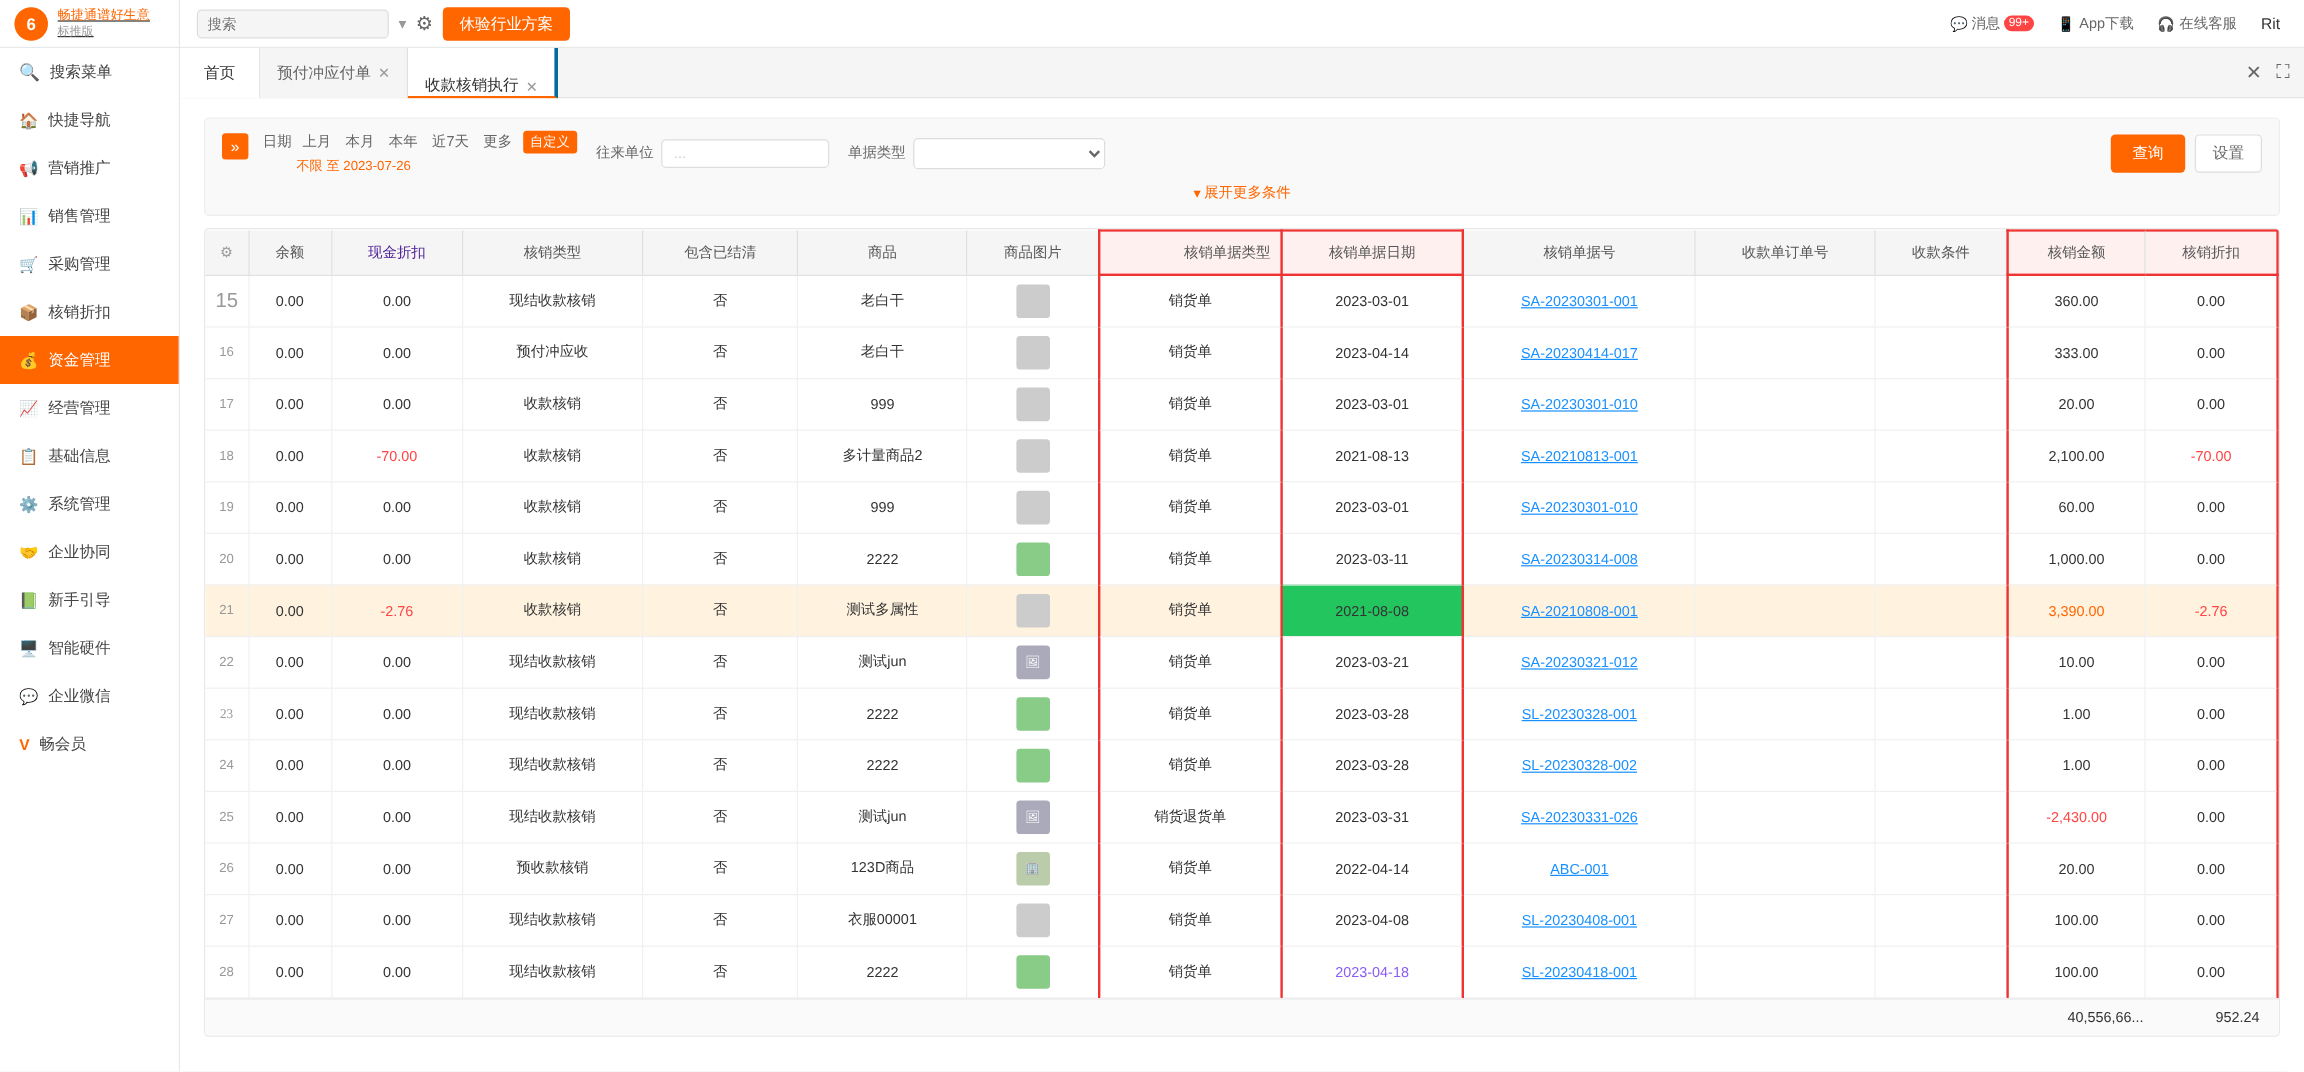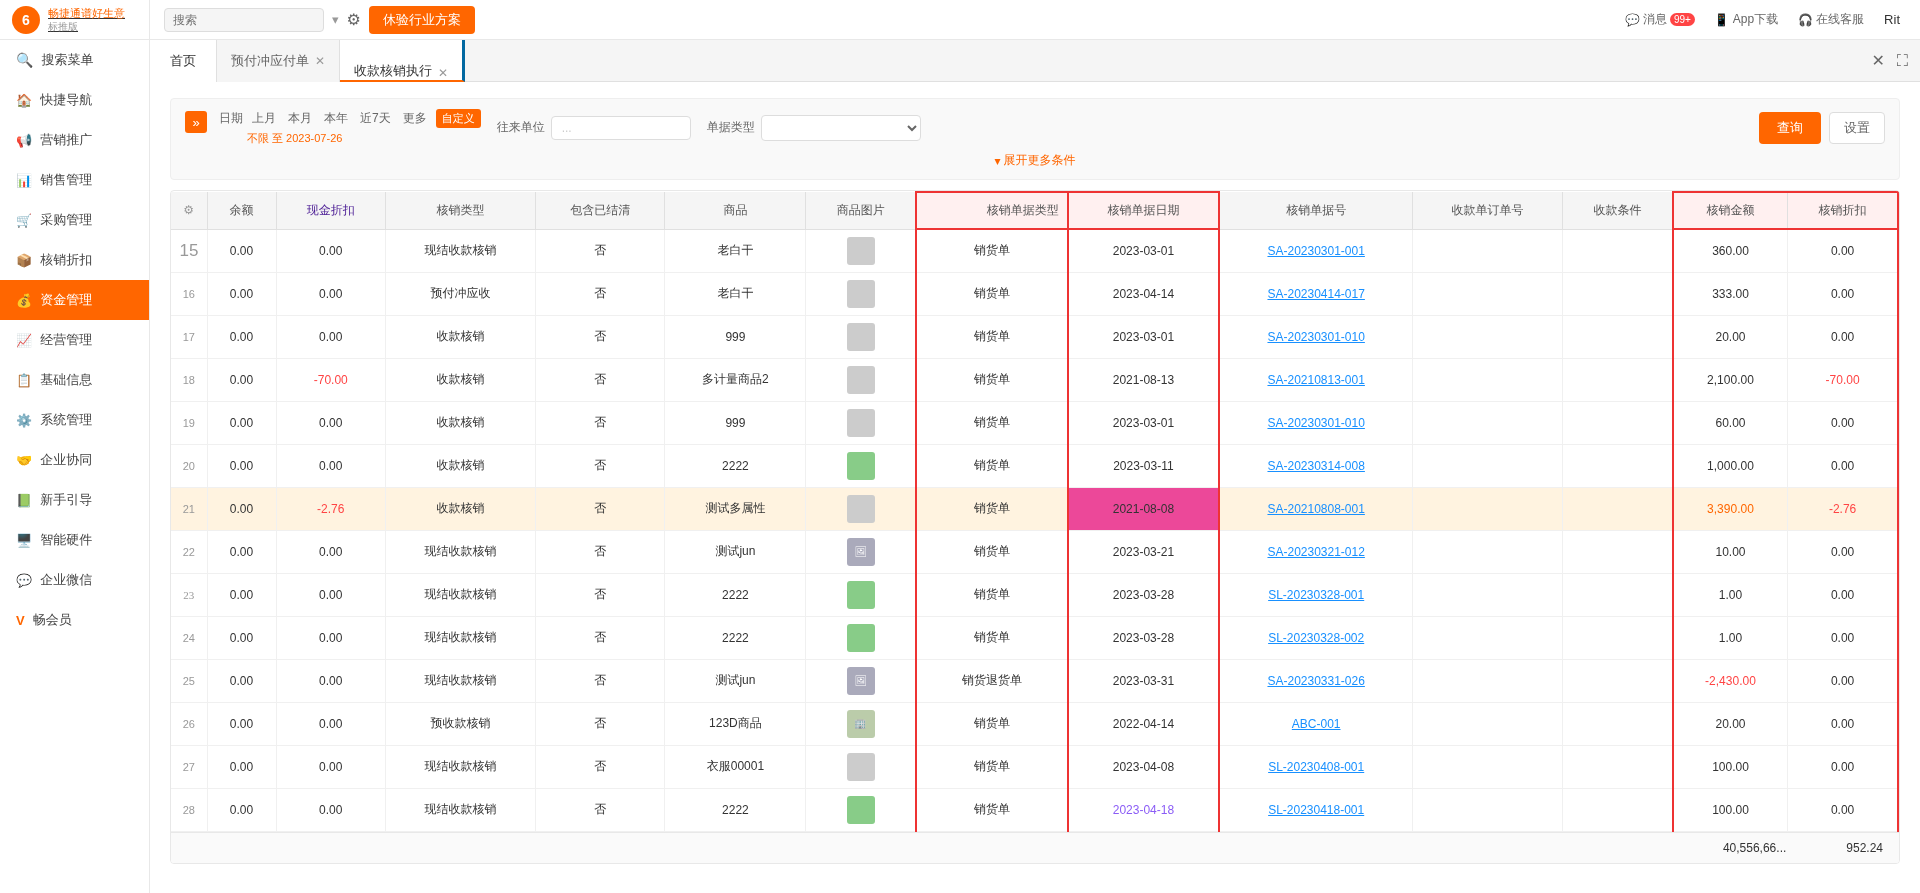--- a/index.html
+++ b/index.html
@@ -317,21 +317,21 @@
     <td style="padding:7px 8px;text-align:center;border-bottom:1px solid #f0f0f0;border-right:1px solid #f0f0f0;color:#333;white-space:nowrap;font-size:11px;color:#999;">21</td>
     <td style="padding:7px 8px;text-align:center;border-bottom:1px solid #f0f0f0;border-right:1px solid #f0f0f0;color:#333;white-space:nowrap;">0.00</td>
     <td style="padding:7px 8px;text-align:center;border-bottom:1px solid #f0f0f0;border-right:1px solid #f0f0f0;color:#333;white-space:nowrap;color:#f44;">-2.76</td>
     <td style="padding:7px 8px;text-align:center;border-bottom:1px solid #f0f0f0;border-right:1px solid #f0f0f0;color:#333;white-space:nowrap;">收款核销</td>
     <td style="padding:7px 8px;text-align:center;border-bottom:1px solid #f0f0f0;border-right:1px solid #f0f0f0;color:#333;white-space:nowrap;">否</td>
     <td style="padding:7px 8px;text-align:center;border-bottom:1px solid #f0f0f0;border-right:1px solid #f0f0f0;color:#333;white-space:nowrap;">测试多属性</td>
     <td style="padding:7px 8px;text-align:center;border-bottom:1px solid #f0f0f0;border-right:1px solid #f0f0f0;color:#333;white-space:nowrap;">
       <div style="width:28px;height:28px;background:#ccc;border-radius:3px;margin:0 auto;display:flex;align-items:center;justify-content:center;font-size:10px;color:#fff;"></div>
     </td>
     <td style="padding:7px 8px;text-align:center;border-bottom:1px solid #f0f0f0;border-right:2px solid #e33;border-left:2px solid #e33;color:#333;white-space:nowrap;background:#fff3e0;">销货单</td>
-    <td style="padding:7px 8px;text-align:center;border-bottom:1px solid #f0f0f0;border-right:2px solid #e33;color:#333;white-space:nowrap;background:#ec4899;">2021-08-08</td>
+    <td style="padding:7px 8px;text-align:center;border-bottom:1px solid #f0f0f0;border-right:2px solid #e33;color:#333;white-space:nowrap;background:#22c55e;">2021-08-08</td>
     <td style="padding:7px 8px;text-align:center;border-bottom:1px solid #f0f0f0;border-right:1px solid #f0f0f0;color:#333;white-space:nowrap;"><span style="color:#1890ff;cursor:pointer;text-decoration:underline;">SA-20210808-001</span></td>
     <td style="padding:7px 8px;text-align:center;border-bottom:1px solid #f0f0f0;border-right:1px solid #f0f0f0;color:#333;white-space:nowrap;"></td>
     <td style="padding:7px 8px;text-align:center;border-bottom:1px solid #f0f0f0;border-right:1px solid #f0f0f0;color:#333;white-space:nowrap;"></td>
     <td style="padding:7px 8px;text-align:center;border-bottom:1px solid #f0f0f0;border-left:2px solid #e33;color:#333;white-space:nowrap;background:#fff3e0;color:#f60;">3,390.00</td>
     <td style="padding:7px 8px;text-align:center;border-bottom:1px solid #f0f0f0;border-right:2px solid #e33;color:#333;white-space:nowrap;background:#fff3e0;color:#f44;">-2.76</td>
   </tr>
               <tr>
     <td style="padding:7px 8px;text-align:center;border-bottom:1px solid #f0f0f0;border-right:1px solid #f0f0f0;color:#333;white-space:nowrap;font-size:11px;color:#999;">22</td>
     <td style="padding:7px 8px;text-align:center;border-bottom:1px solid #f0f0f0;border-right:1px solid #f0f0f0;color:#333;white-space:nowrap;">0.00</td>
     <td style="padding:7px 8px;text-align:center;border-bottom:1px solid #f0f0f0;border-right:1px solid #f0f0f0;color:#333;white-space:nowrap;">0.00</td>

